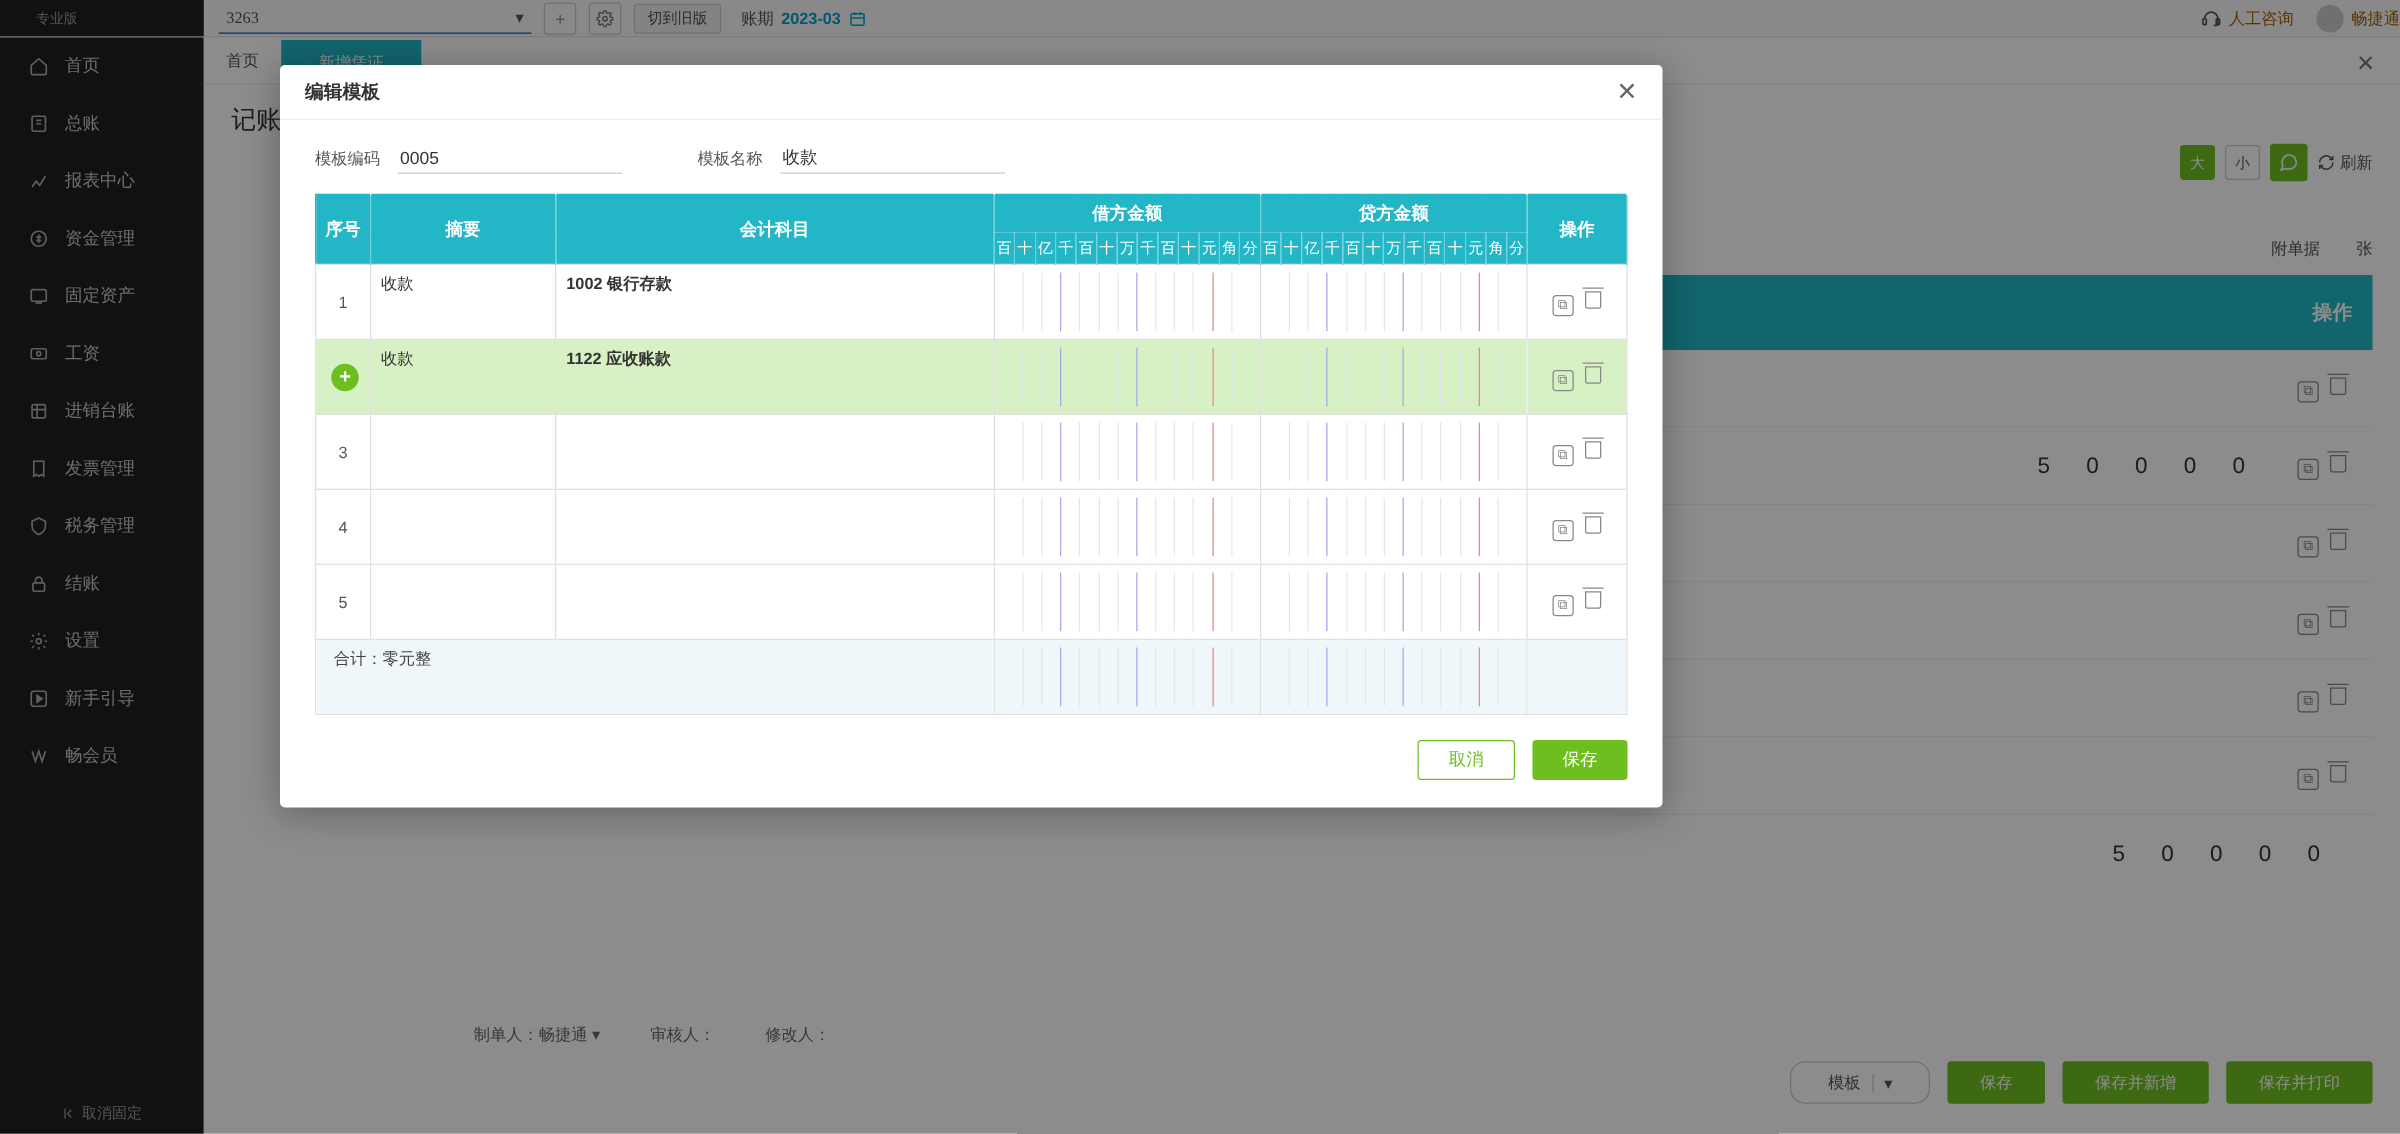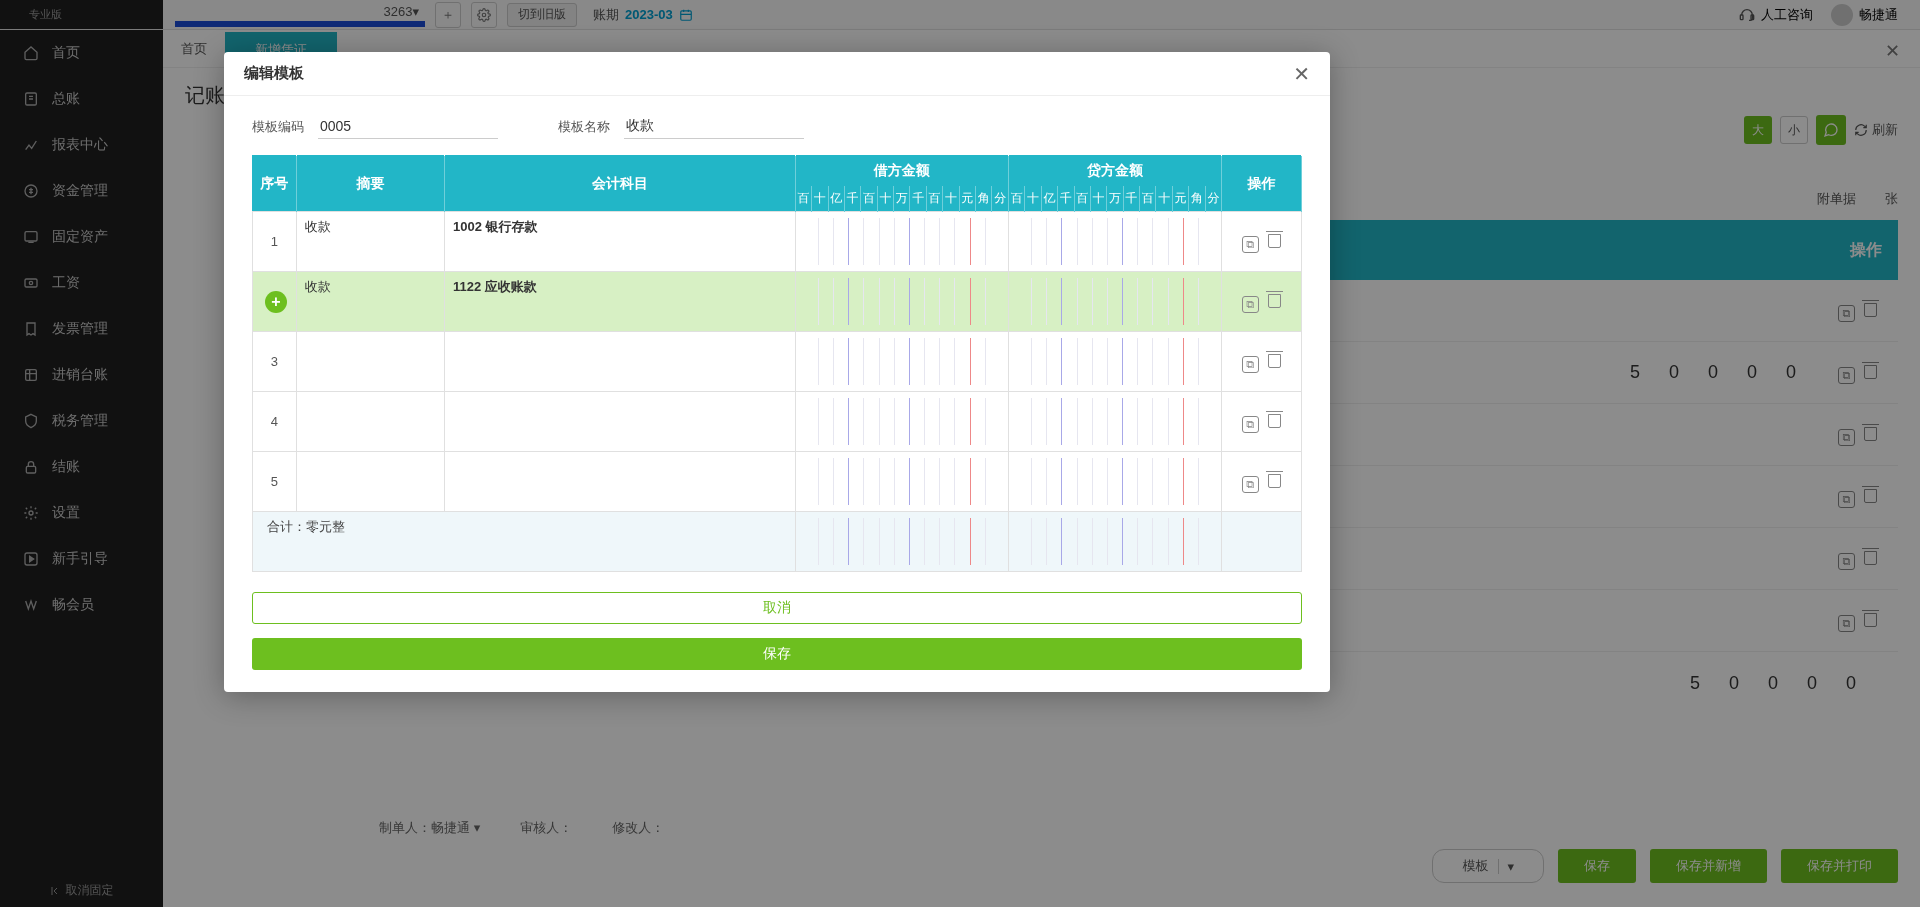--- a/index.html
+++ b/index.html
@@ -2,26 +2,26 @@
 <html><head>
 <meta charset="utf-8">
 <style>
   * { box-sizing: border-box; margin: 0; padding: 0; }
   body { font-family: "Microsoft YaHei", Arial, sans-serif; font-size: 13px; color: #333; background: #f5f5f5; overflow: hidden; width: 1920px; height: 907px; position: relative; }
   
   
   .dim-overlay { position: absolute; inset: 0; background: rgba(0,0,0,0.45); z-index: 50; } 
   .topbar-cut { position: absolute; top:0; left:0; right:0; height: 30px; background:#fafafa; border-bottom:1px solid #e0e0e0; display:flex; align-items:center; }
   .topbar-cut .left { width:163px; background:#1f1f1f; color:#999; height:100%; display:flex; align-items:center; padding-left:29px; font-size:11px;}
-  .topbar-cut .companysel { margin-left:12px; width:250px; height:24px; border-bottom:6px solid #1d4ed8; display:flex; align-items:center; justify-content:flex-end; color:#555; padding:0 6px;}
+  .topbar-cut .companysel { margin-left:12px; width:250px; height:24px; border-bottom:1px solid #1d4ed8; display:flex; align-items:center; justify-content:space-between; color:#555; padding:0 6px;font-family:Liberation Serif, serif;}
   .topbar-cut .iconbtn { width:26px; height:26px; border:1px solid #ccc; border-radius:3px; margin-left:10px; display:flex; align-items:center; justify-content:center; color:#777;}
   .topbar-cut .graybtn { margin-left:10px; height:24px; padding:0 10px; border:1px solid #ccc; background:#eee; border-radius:3px; display:flex; align-items:center; color:#555; font-size:12px;}
   .topbar-cut .periodlabel { margin-left:16px; color:#555; }
   .topbar-cut .periodval { margin-left:6px; color:#00a0d2; font-weight:bold; }
-  .topbar-cut .rightside { margin-left:auto; display:flex; align-items:center; gap:18px; padding-right:22px; color:#000000;}
+  .topbar-cut .rightside { margin-left:auto; display:flex; align-items:center; gap:18px; color:#a16207;}
   .topbar-cut .rightside .item { display:flex; align-items:center; gap:6px; }
   .avatar { width:22px; height:22px; border-radius:50%; background:#ccc; }
   
   
   .sidebar { position:absolute; left:0; top:30px; bottom:0; width:163px; background:#1f1f1f; color:#c7c7c7; }
   .sidebar .item { height:46px; display:flex; align-items:center; padding-left:22px; gap:12px; font-size:14px; cursor:pointer;}
   .sidebar .item .icn { width:18px; height:18px; display:flex; align-items:center; justify-content:center; opacity:.85;}
   .sidebar .footer { position:absolute; bottom:8px; left:0; right:0; text-align:right; color:#9a9a9a; font-size:12px; display:flex; align-items:center; justify-content:center; gap:4px;}
   
   
@@ -87,21 +87,21 @@
   .amt-grid .d.red { border-right-color:#e88;}
   .amt-grid .d:last-child { border-right:none;}
   
   .total-row td { background:#eff7fa; height:62px; vertical-align:middle; color:#444; font-size:15px;}
   
   .op .iconbtn2 { display:inline-flex; width:17px; height:17px; border:1.4px solid #888; border-radius:3px; align-items:center; justify-content:center; font-size:11px; color:#888; margin:0 4px; cursor:pointer;}
   .op .trash { width:15px; height:17px; display:inline-block; position:relative; margin:0 4px; cursor:pointer;}
   .op .trash::before { content:""; position:absolute; left:1px; right:1px; top:3px; bottom:0; border:1.4px solid #888; border-radius:0 0 2px 2px;}
   .op .trash::after { content:""; position:absolute; left:-1px; right:-1px; top:0; height:2px; border-top:1.4px solid #888;}
   
-  .modal-foot { padding:10px 28px 22px; display:flex; justify-content:flex-end; gap:14px;flex-direction:column;}
+  .modal-foot { padding:10px 28px 22px; display:flex; justify-content:flex-end; gap:14px;}
   .modal-foot .btn { height:32px; padding:0 24px; border-radius:3px; display:flex; align-items:center; justify-content:center; font-size:14px; cursor:pointer;}
   .modal-foot .btn.outline { border:1px solid #6dbf1f; color:#6dbf1f; background:#fff;}
   .modal-foot .btn.solid { background:#6dbf1f; color:#fff;}
   
   svg { display:block; }
 </style>
 </head>
 <body>
 
 <div class="topbar-cut">
@@ -191,33 +191,33 @@
         <svg width="16" height="16" viewBox="0 0 24 24" fill="none" stroke="currentColor" stroke-width="2">
           <rect x="3" y="6" width="18" height="12" rx="2"></rect>
           <circle cx="12" cy="12" r="2.5"></circle>
         </svg>
       </span>
       <span>工资</span>
     </div>
   <div class="item">
       <span class="icn">
         <svg width="16" height="16" viewBox="0 0 24 24" fill="none" stroke="currentColor" stroke-width="2">
-          <path d="M6 3h12v18l-3-2-3 2-3-2-3 2z"></path>
-        </svg>
-      </span>
-      <span>发票管理</span>
-    </div>
-  <div class="item">
-      <span class="icn">
-        <svg width="16" height="16" viewBox="0 0 24 24" fill="none" stroke="currentColor" stroke-width="2">
           <rect x="4" y="4" width="16" height="16" rx="2"></rect>
           <path d="M4 10h16M10 4v16"></path>
         </svg>
       </span>
       <span>进销台账</span>
+    </div>
+  <div class="item">
+      <span class="icn">
+        <svg width="16" height="16" viewBox="0 0 24 24" fill="none" stroke="currentColor" stroke-width="2">
+          <path d="M6 3h12v18l-3-2-3 2-3-2-3 2z"></path>
+        </svg>
+      </span>
+      <span>发票管理</span>
     </div>
   <div class="item">
       <span class="icn">
         <svg width="16" height="16" viewBox="0 0 24 24" fill="none" stroke="currentColor" stroke-width="2">
           <path d="M12 2l8 4v6c0 5-3.5 8-8 10-4.5-2-8-5-8-10V6z"></path>
         </svg>
       </span>
       <span>税务管理</span>
     </div>
   <div class="item">

